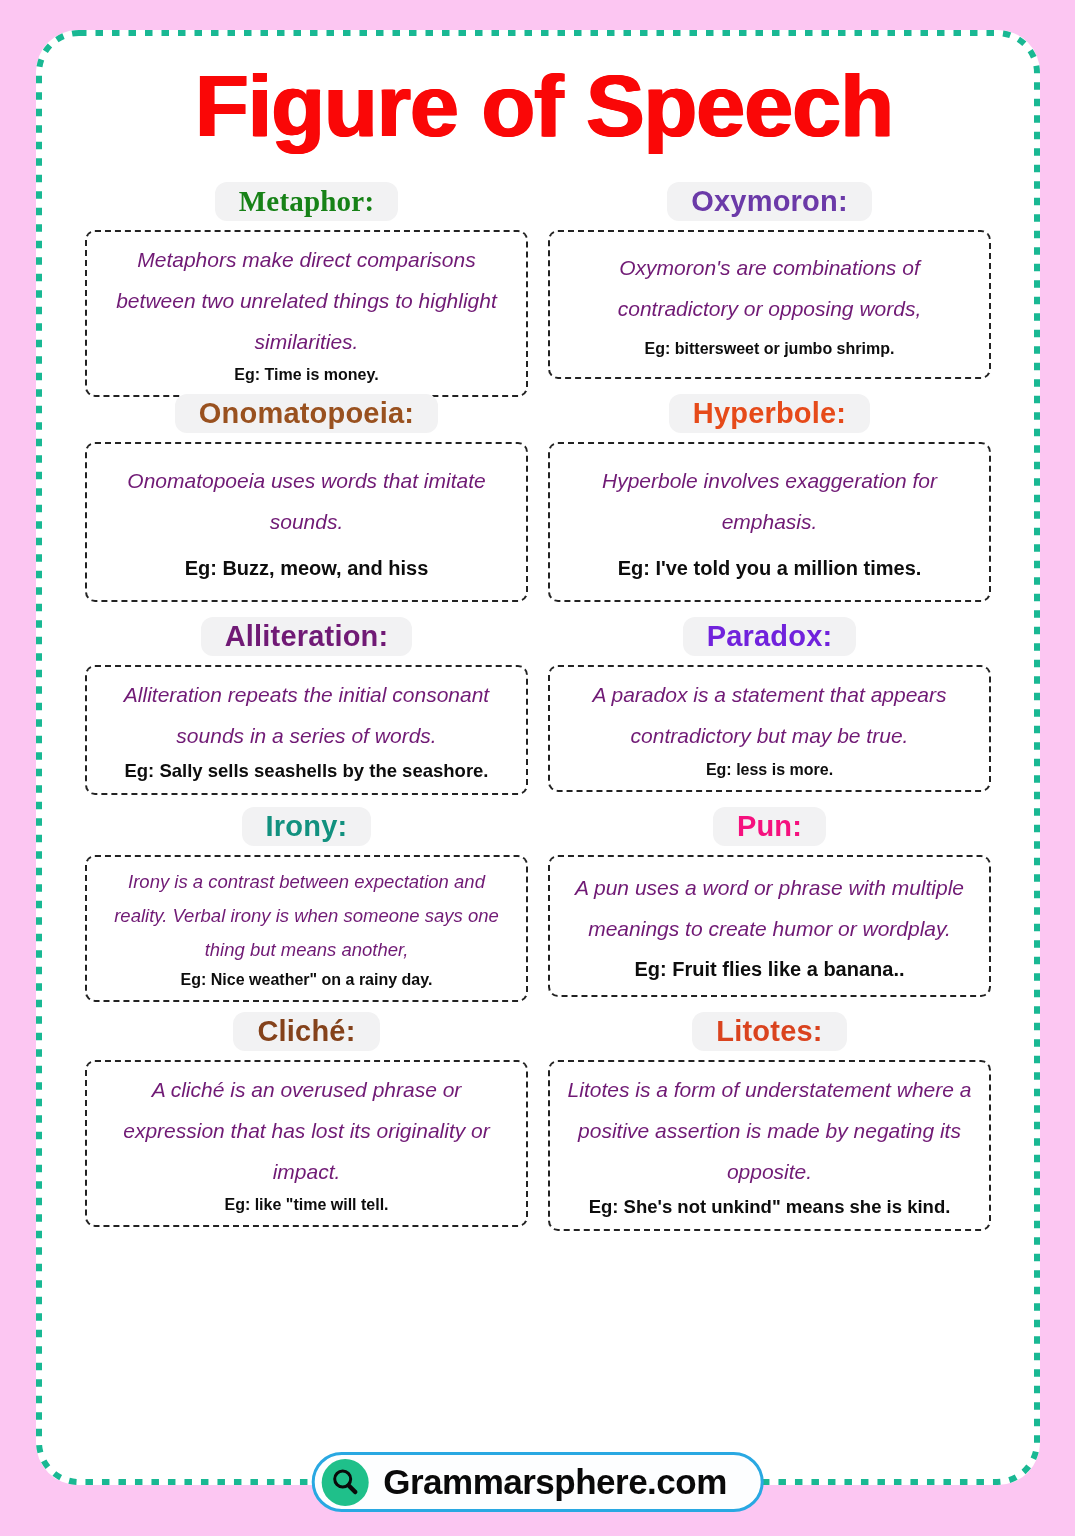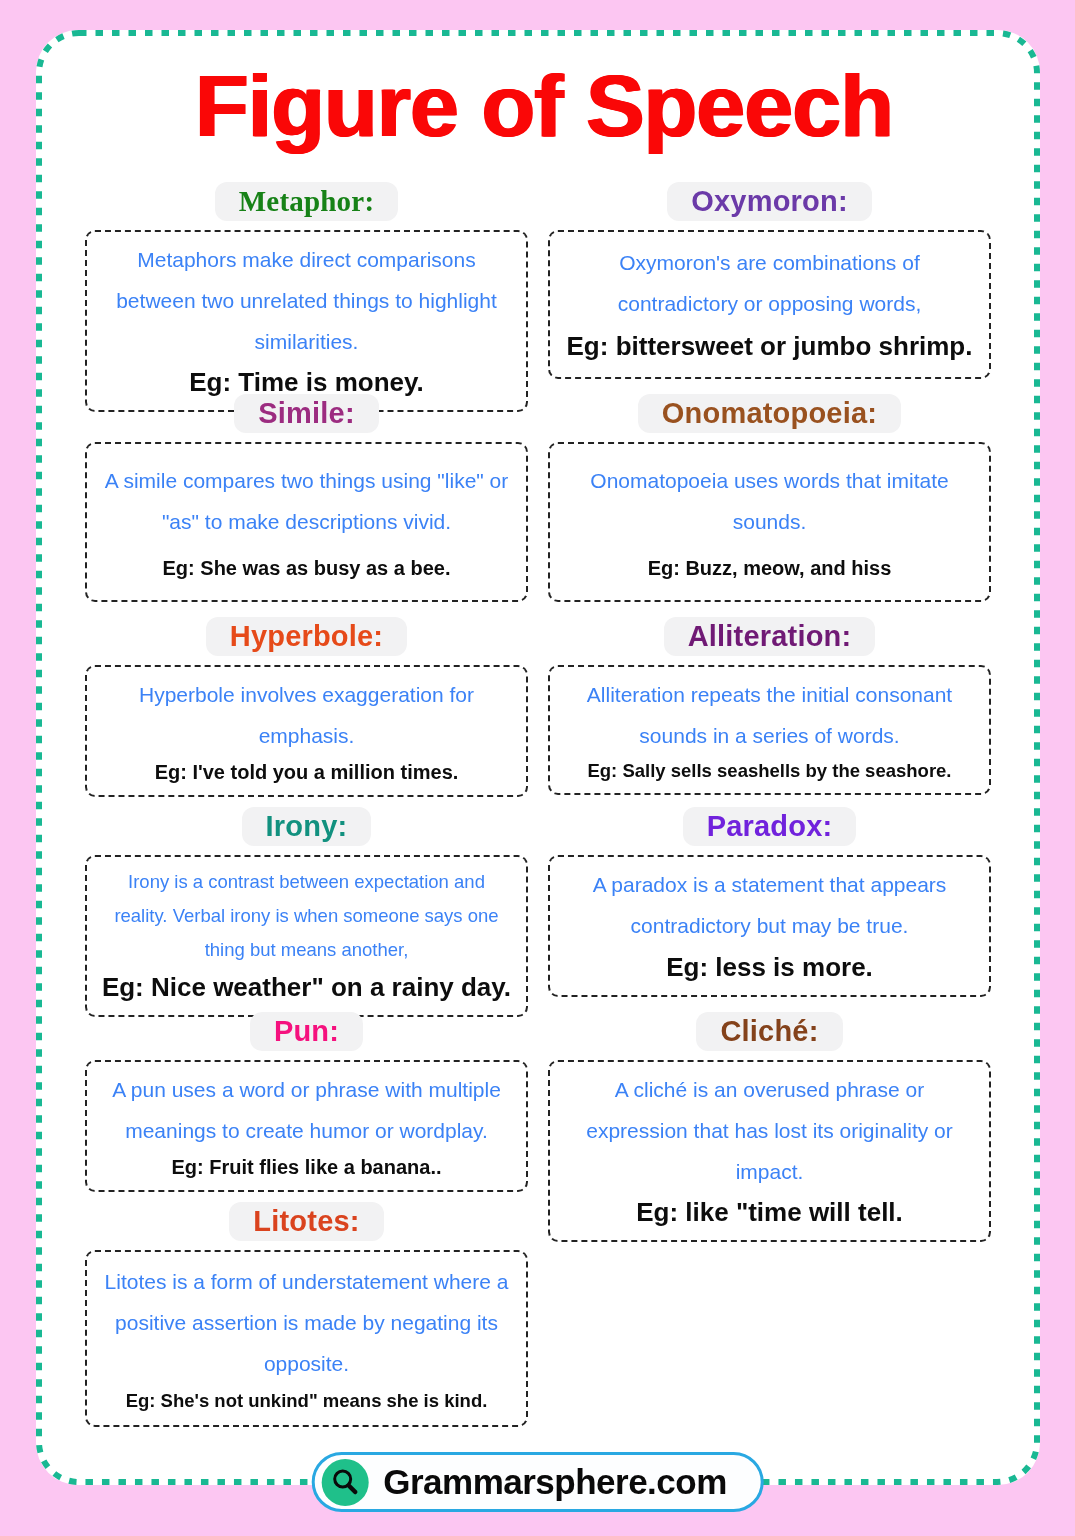--- a/index.html
+++ b/index.html
@@ -41,26 +41,26 @@
     white-space:nowrap;
   }
   .box{
     width:100%;flex:1;box-sizing:border-box;
     border:2px dashed #222;border-radius:10px;background:#fff;
     padding:8px 12px;
     display:flex;flex-direction:column;justify-content:space-evenly;
     text-align:center;
   }
   .body{
-    margin:0;color:#3b82f6;
-    font-size:21px;line-height:1.95;
+    margin:0;color:#701a75;
+    font-size:21px;line-height:1.95;font-style:italic;
   }
   .example{
     margin:0;color:#0d0d0d;font-weight:700;
-    font-size:26px;line-height:1.5;white-space:nowrap;
+    font-size:16px;line-height:1.5;white-space:nowrap;
   }
   .section-irony .body{font-size:18.5px;line-height:1.85;}
   .section-personification .example,
   .section-alliteration .example,
   .section-litotes .example{font-size:18.5px;}
   .section-pun .example,.section-onomatopoeia .example,
   .section-hyperbole .example,.section-simile .example{font-size:20px;}
   .footer-pill{
     position:absolute;left:50%;transform:translateX(-50%);top:1452px;
     height:60px;box-sizing:border-box;
@@ -99,29 +99,20 @@
   <section class="section section-oxymoron">
     <div class="pill">
       <span class="pill-text" style="color: rgb(107, 58, 168);">Oxymoron:</span>
     </div>
     <div class="box">
       <p class="body">Oxymoron's are combinations of contradictory or opposing words,</p>
       <p class="example">Eg: bittersweet or jumbo shrimp.</p>
     </div>
   </section>
 
-  <section class="section section-simile">
-    <div class="pill">
-      <span class="pill-text" style="color: rgb(156, 44, 128);">Simile:</span>
-    </div>
-    <div class="box">
-      <p class="body">A simile compares two things using "like" or "as" to make descriptions vivid.</p>
-      <p class="example">Eg: She was as busy as a bee.</p>
-    </div>
-  </section>
 
 
   <section class="section section-onomatopoeia">
     <div class="pill">
       <span class="pill-text" style="color: rgb(153, 81, 31);">Onomatopoeia:</span>
     </div>
     <div class="box">
       <p class="body">Onomatopoeia uses words that imitate sounds.</p>
       <p class="example">Eg: Buzz, meow, and hiss</p>
     </div>
@@ -140,37 +131,37 @@
   <section class="section section-alliteration">
     <div class="pill">
       <span class="pill-text" style="color: #701a75;">Alliteration:</span>
     </div>
     <div class="box">
       <p class="body">Alliteration repeats the initial consonant sounds in a series of words.</p>
       <p class="example">Eg: Sally sells seashells by the seashore.</p>
     </div>
   </section>
 
+  <section class="section section-paradox">
+    <div class="pill">
+      <span class="pill-text" style="color: rgb(113, 34, 220);">Paradox:</span>
+    </div>
+    <div class="box">
+      <p class="body">A paradox is a statement that appears contradictory but may be true.</p>
+      <p class="example">Eg: less is more.</p>
+    </div>
+  </section>
+
   <section class="section section-irony">
     <div class="pill">
       <span class="pill-text" style="color: rgb(18, 145, 127);">Irony:</span>
     </div>
     <div class="box">
       <p class="body">Irony is a contrast between expectation and reality. Verbal irony is when someone says one thing but means another,</p>
       <p class="example">Eg: Nice weather" on a rainy day.</p>
-    </div>
-  </section>
-
-  <section class="section section-paradox">
-    <div class="pill">
-      <span class="pill-text" style="color: rgb(113, 34, 220);">Paradox:</span>
-    </div>
-    <div class="box">
-      <p class="body">A paradox is a statement that appears contradictory but may be true.</p>
-      <p class="example">Eg: less is more.</p>
     </div>
   </section>
 
   <section class="section section-pun">
     <div class="pill">
       <span class="pill-text" style="color: rgb(245, 17, 126); margin-top: 32px;">Pun:</span>
     </div>
     <div class="box">
       <p class="body">A pun uses a word or phrase with multiple meanings to create humor or wordplay.</p>
       <p class="example">Eg: Fruit flies like a banana..</p>

